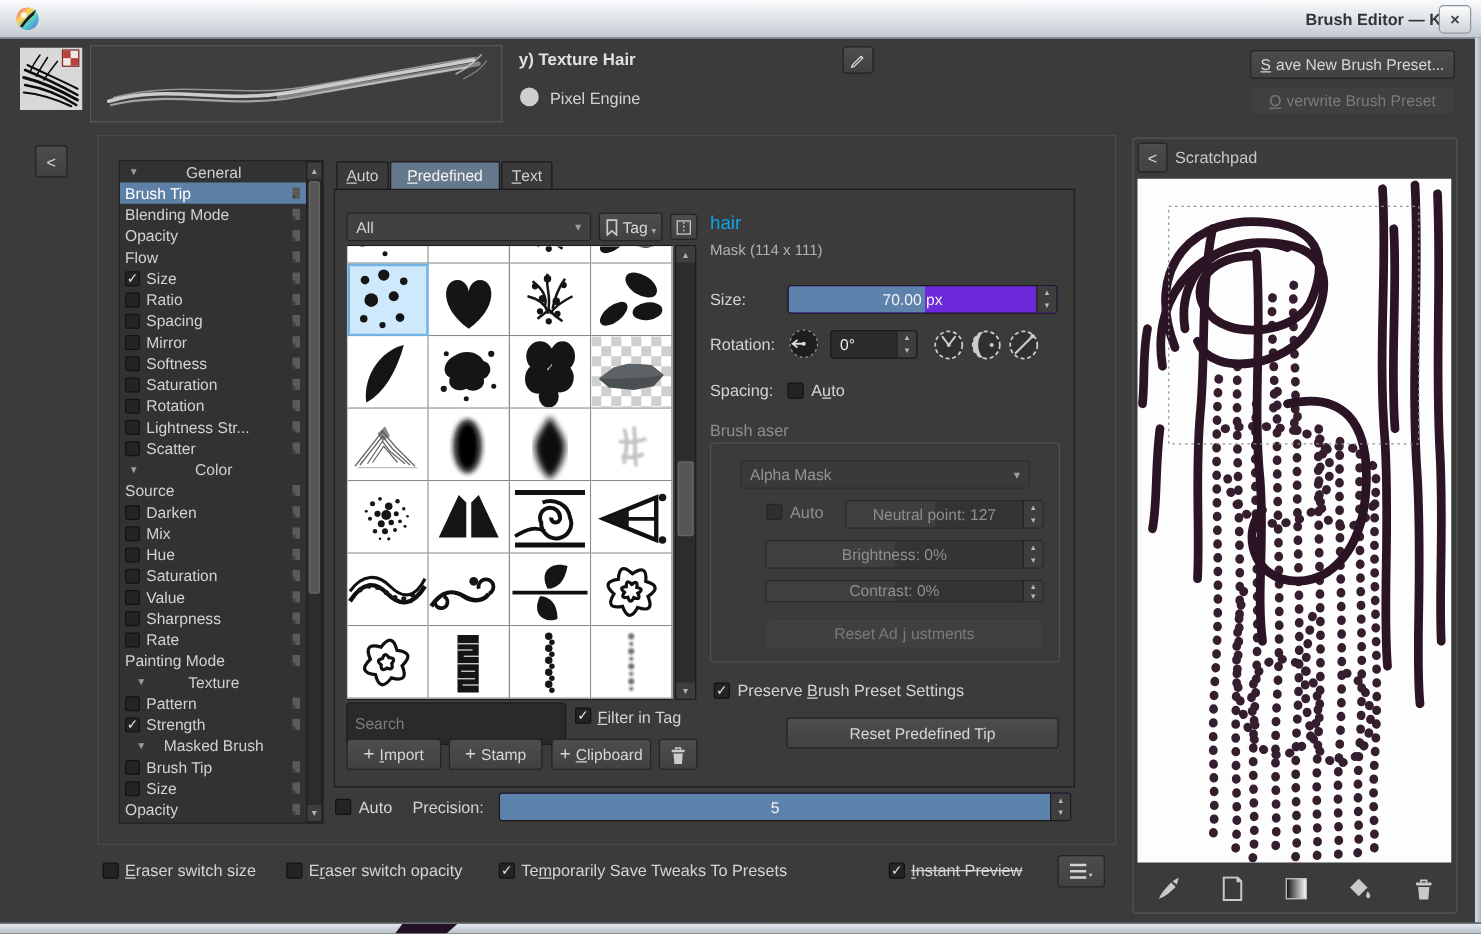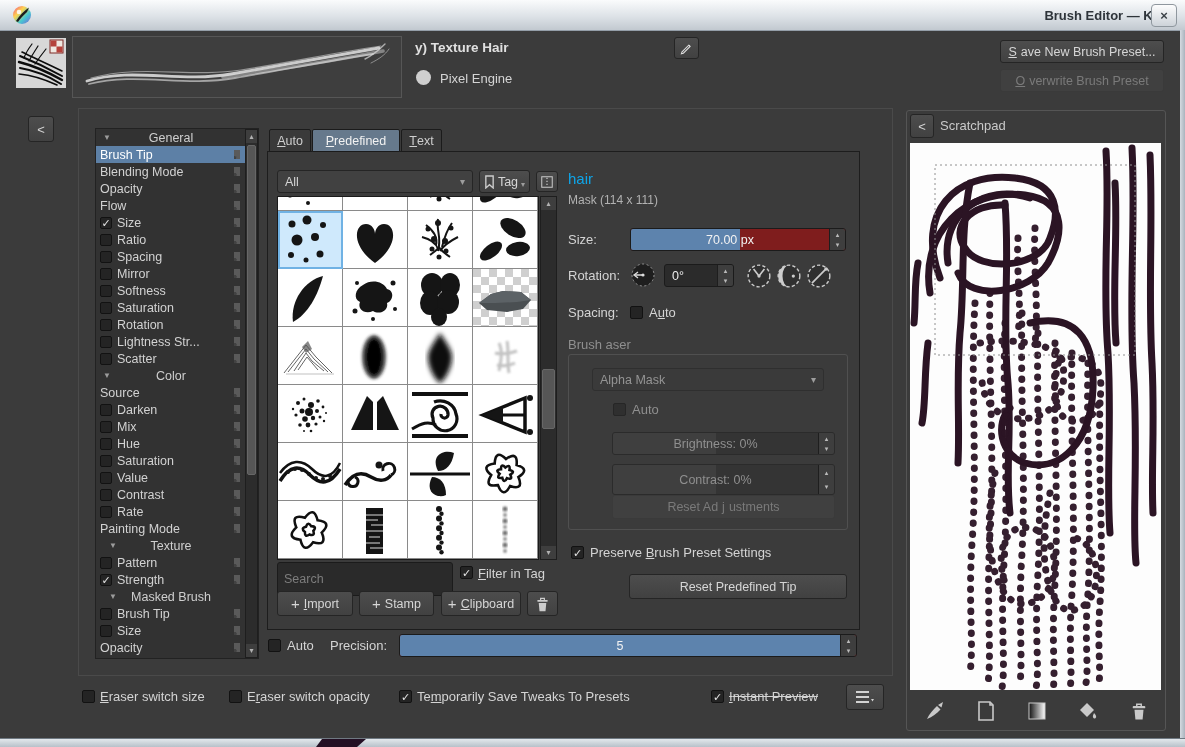--- a/index.html
+++ b/index.html
@@ -28,21 +28,21 @@
   .cb{width:13px;height:13px;background:#242424;border:1px solid #121212;border-radius:2px;
     color:#e4e4e4;font-size:11px;line-height:12px;text-align:center;box-sizing:border-box}
   .cb.dis{background:#2f2f2f;border-color:#262626}
   .input{background:#2a2a2a;border:1px solid #1b1b1b;border-radius:3px;color:#d0d0d0;
     font-family:"Liberation Sans",sans-serif;font-size:12.5px;padding:16px 6px;box-sizing:border-box}
   .input::placeholder{color:#7d7d7d}
   .dd{background:#414141;border:1px solid #252525;border-radius:3px;display:flex;align-items:center;
     padding:0 7px;box-sizing:border-box}
   .dd .dd-arrow{margin-left:auto;color:#9d9d9d;font-size:10px}
   .dd.dis{color:#949494;background:#3a3a3a;border-color:#2f2f2f}
-  .sliderbox{display:flex;border:1px solid #1b1b1b;border-radius:3px;overflow:hidden;background:#7f1d1d;box-sizing:border-box}
+  .sliderbox{display:flex;border:1px solid #1b1b1b;border-radius:3px;overflow:hidden;background:#6d28d9;box-sizing:border-box}
   .slider{position:relative;flex:1}
   .slider .fill{position:absolute;left:0;top:0;bottom:0;background:var(--accent)}
   .slider .val{position:absolute;inset:0;display:flex;align-items:center;justify-content:center;color:#f2f2f2}
   .sliderbox .spin,.spinbox .spin{width:15px;background:#3e3e3e;border-left:1px solid #1e1e1e;display:flex;flex-direction:column}
   .spin span{flex:1;display:flex;align-items:center;justify-content:center;font-size:7px;color:#bababa;line-height:1}
   .sliderbox.dis{background:#343434;border-color:#2b2b2b}
   .sliderbox.dis .fill{background:#3f3f3f}
   .sliderbox.dis .val{color:#8f8f8f}
   .spinbox{display:flex;background:#2b2b2b;border:1px solid #1b1b1b;border-radius:3px;overflow:hidden;box-sizing:border-box}
   .spinbox .sval{flex:1;display:flex;align-items:center;padding-left:7px;color:#ececec}
@@ -308,21 +308,21 @@
         <div class="sb-row">
           <span class="sb-cb cb"></span>
           <span>Value</span>
           <svg class="bm" width="10" height="11" viewBox="0 0 10 11">
             <path d="M2,1 h6 v9 h-4 c1.2,-1.8 -0.6,-3.2 -2,-3Z" fill="#5a5a5a"></path>
             <path d="M2,1 v6 c1.8,-0.2 3.4,1 2,3 l-2,0Z" fill="#424242"></path>
           </svg>
         </div>
         <div class="sb-row">
           <span class="sb-cb cb"></span>
-          <span>Contrast</span>
+          <span>Sharpness</span>
           <svg class="bm" width="10" height="11" viewBox="0 0 10 11">
             <path d="M2,1 h6 v9 h-4 c1.2,-1.8 -0.6,-3.2 -2,-3Z" fill="#5a5a5a"></path>
             <path d="M2,1 v6 c1.8,-0.2 3.4,1 2,3 l-2,0Z" fill="#424242"></path>
           </svg>
         </div>
         <div class="sb-row">
           <span class="sb-cb cb"></span>
           <span>Rate</span>
           <svg class="bm" width="10" height="11" viewBox="0 0 10 11">
             <path d="M2,1 h6 v9 h-4 c1.2,-1.8 -0.6,-3.2 -2,-3Z" fill="#5a5a5a"></path>
@@ -818,31 +818,41 @@
   <div class="abs glabel" style="left:649px;top:305px">A<u>u</u>to</div>
 
   <div class="abs gray" style="left:568px;top:337px;font-size:13px">Brush aser</div>
   <div class="abs" id="groupbox"></div>
   <div class="abs dd dis" style="left:592px;top:368px;width:232px;height:23px">
     <span>Alpha Mask</span>
     <span class="dd-arrow">▾</span>
   </div>
   <span class="abs cb dis" style="left:613px;top:403px"></span>
   <div class="abs gray" style="left:632px;top:402px;font-size:13px">Auto</div>
+  <div class="abs sliderbox dis" style="left:676px;top:400px;width:159px;height:23px">
+    <div class="slider">
+        <div class="fill" style="width:50%"></div>
+      <div class="val">Neutral point: 127</div>
+      </div>
+    <div class="spin">
+        <span>▴</span>
+        <span>▾</span>
+      </div>
+  </div>
   <div class="abs sliderbox dis" style="left:612px;top:432px;width:223px;height:23px">
     <div class="slider">
         <div class="fill" style="width:50%"></div>
       <div class="val">Brightness: 0%</div>
       </div>
     <div class="spin">
         <span>▴</span>
         <span>▾</span>
       </div>
   </div>
-  <div class="abs sliderbox dis" style="left:612px;top:464px;width:223px;height:31px">
+  <div class="abs sliderbox dis" style="left:612px;top:464px;width:223px;height:18px">
     <div class="slider">
         <div class="fill" style="width:50%"></div>
       <div class="val">Contrast: 0%</div>
       </div>
     <div class="spin">
         <span>▴</span>
         <span>▾</span>
       </div>
   </div>
   <div class="abs btn disabled" style="left:612px;top:495px;width:223px;height:24px">Reset Ad<u>j</u>ustments</div>

